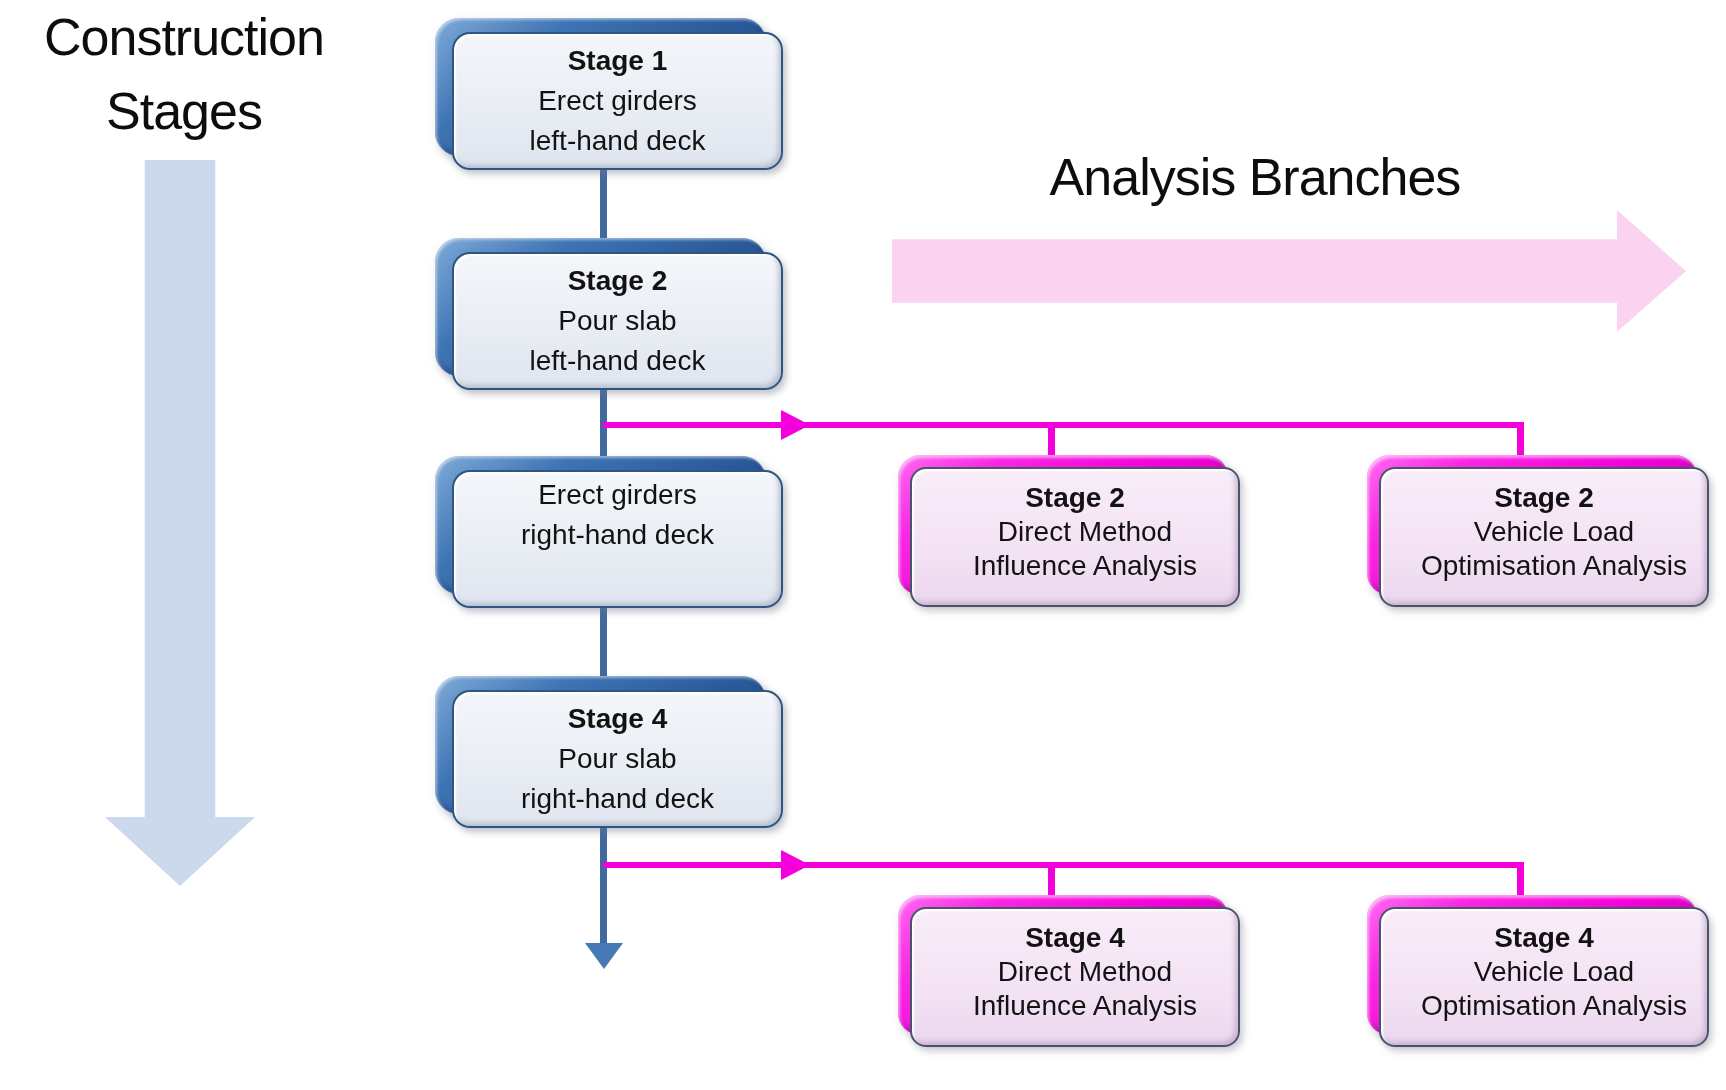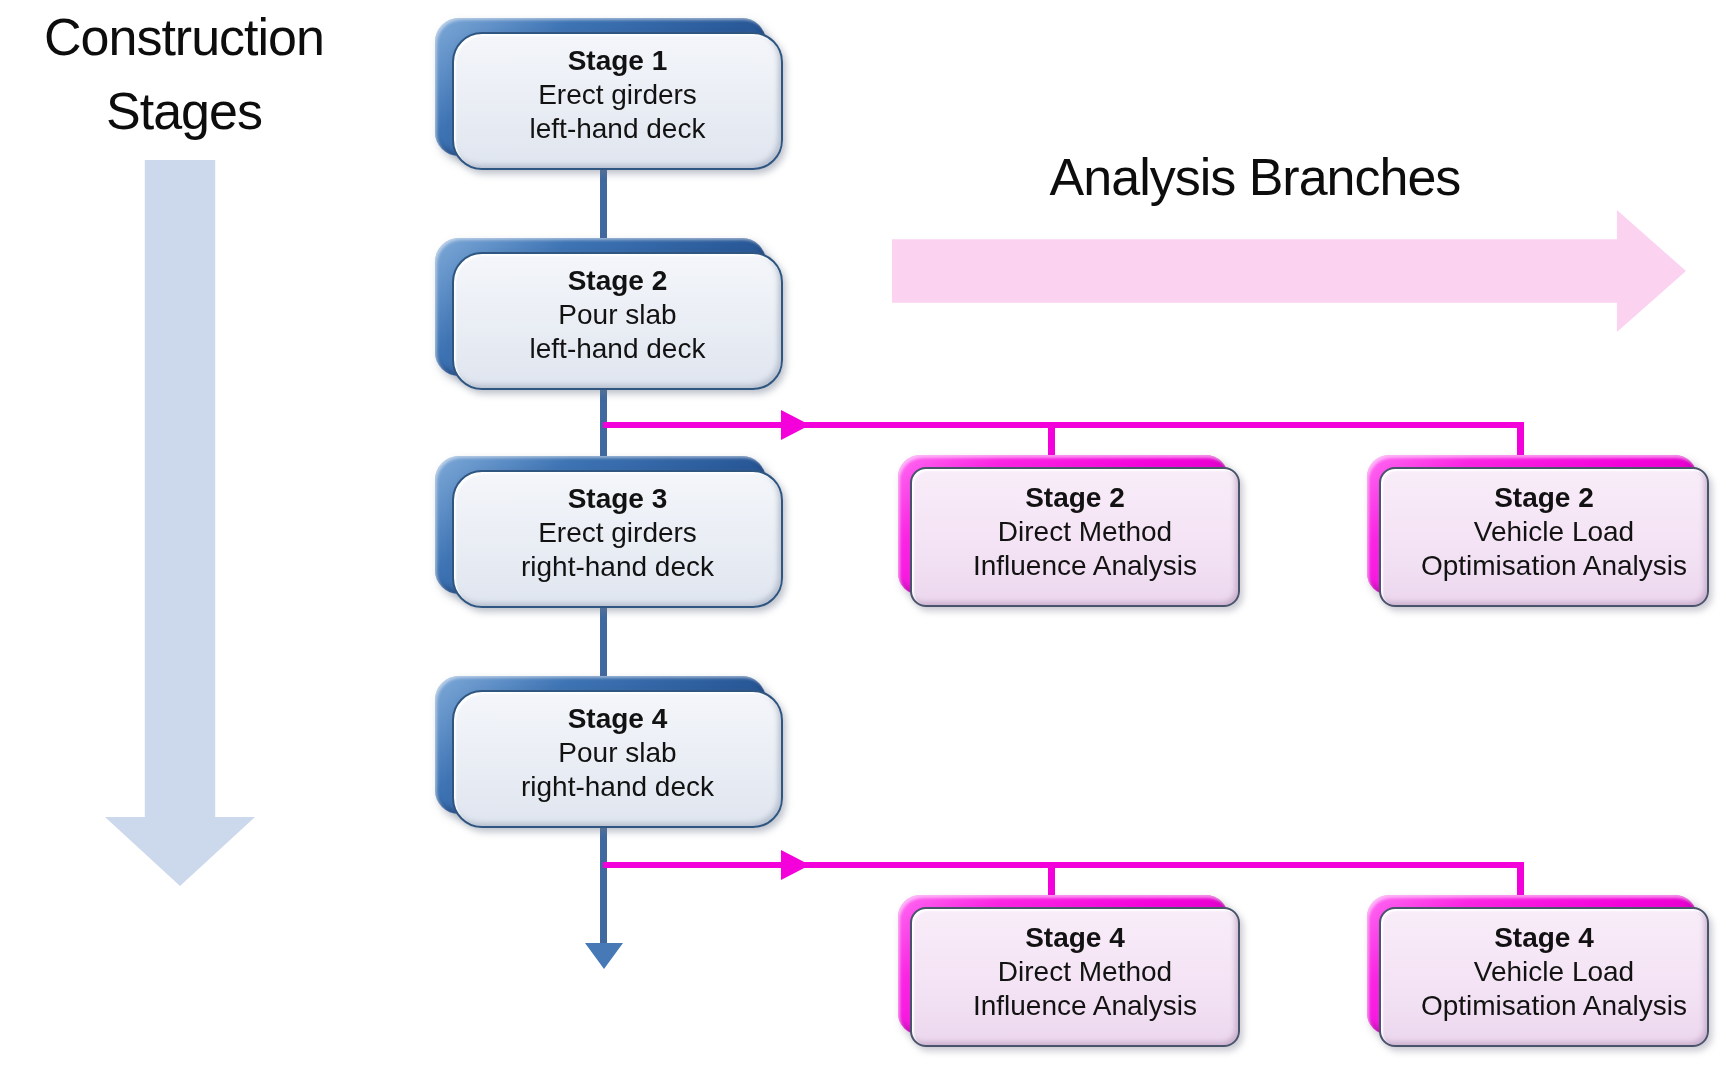--- a/index.html
+++ b/index.html
@@ -43,27 +43,27 @@
   }
 
   
   .box{position:absolute;width:354px;height:160px;z-index:3;}
   .frame{
     position:absolute;left:0;top:0;width:331px;height:138px;border-radius:24px;
     background:linear-gradient(140deg,#7FAAD9 0%,#3E74B4 28%,#2A5A9A 62%,#1F4C85 100%);
     box-shadow:inset 2px 2px 3px rgba(255,255,255,.5),inset -3px -4px 6px rgba(10,30,80,.45),4px 5px 9px rgba(110,120,140,.5);
   }
   .panel{
-    position:absolute;left:17px;top:14px;width:331px;height:138px;border-radius:30px;
+    position:absolute;left:17px;top:14px;width:331px;height:138px;border-radius:18px;
     background:linear-gradient(180deg,#F4F6FA 0%,#E9EDF4 55%,#DFE5EF 100%);
     border:2px solid #2F5680;box-sizing:border-box;text-align:center;
     box-shadow:inset 2px 2px 2px #ffffff,inset -3px -3px 5px rgba(150,160,180,.55),3px 4px 7px rgba(110,120,140,.45);
   }
   .panel .heading{margin-top:10px;font-size:28px;line-height:34px;font-weight:700;}
-  .panel .line{font-size:28px;line-height:34px;margin-top:0;}
+  .panel .line{font-size:28px;line-height:34px;margin-top:6px;}
   .panel .line:first-of-type{margin-top:6px;}
 
   
   .abox{position:absolute;width:356px;height:166px;z-index:3;}
   .aframe{
     position:absolute;left:0;top:0;width:330px;height:140px;border-radius:22px;
     background:linear-gradient(140deg,#FF6BF2 0%,#FB24E4 22%,#F400DB 55%,#C900B4 100%);
     box-shadow:inset 2px 3px 3px rgba(255,255,255,.55),inset -4px -5px 7px rgba(120,0,110,.5),4px 5px 9px rgba(120,120,140,.45);
   }
   .apanel{
@@ -117,21 +117,20 @@
     <div class="panel">
       <div class="heading">Stage 2</div>
       <div class="line">Pour slab</div>
       <div class="line">left-hand deck</div>
     </div>
   </div>
 
   <div class="box" style="left:435px;top:456px;">
     <div class="frame"></div>
     <div class="panel">
-      <div class="heading">Stage 3</div>
       <div class="line">Erect girders</div>
       <div class="line">right-hand deck</div>
     </div>
   </div>
 
   <div class="box" style="left:435px;top:676px;">
     <div class="frame"></div>
     <div class="panel">
       <div class="heading">Stage 4</div>
       <div class="line">Pour slab</div>

